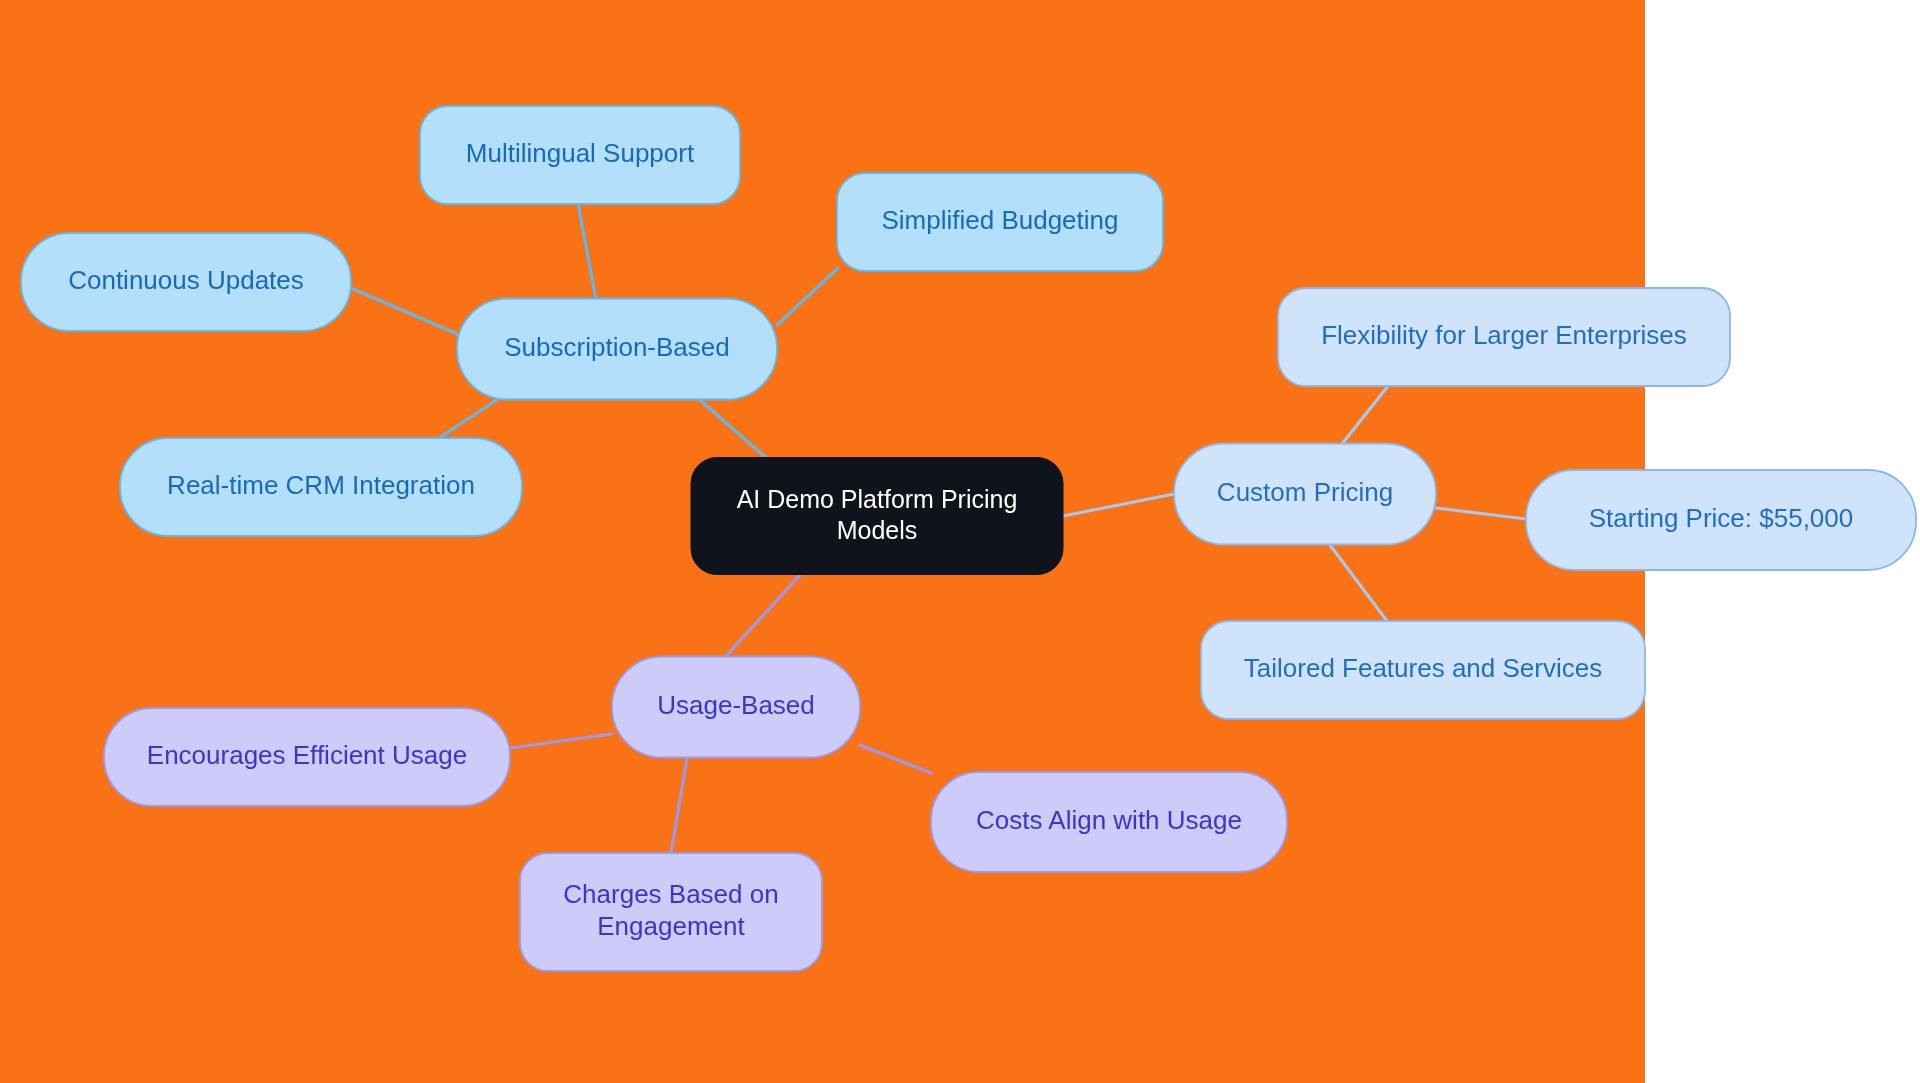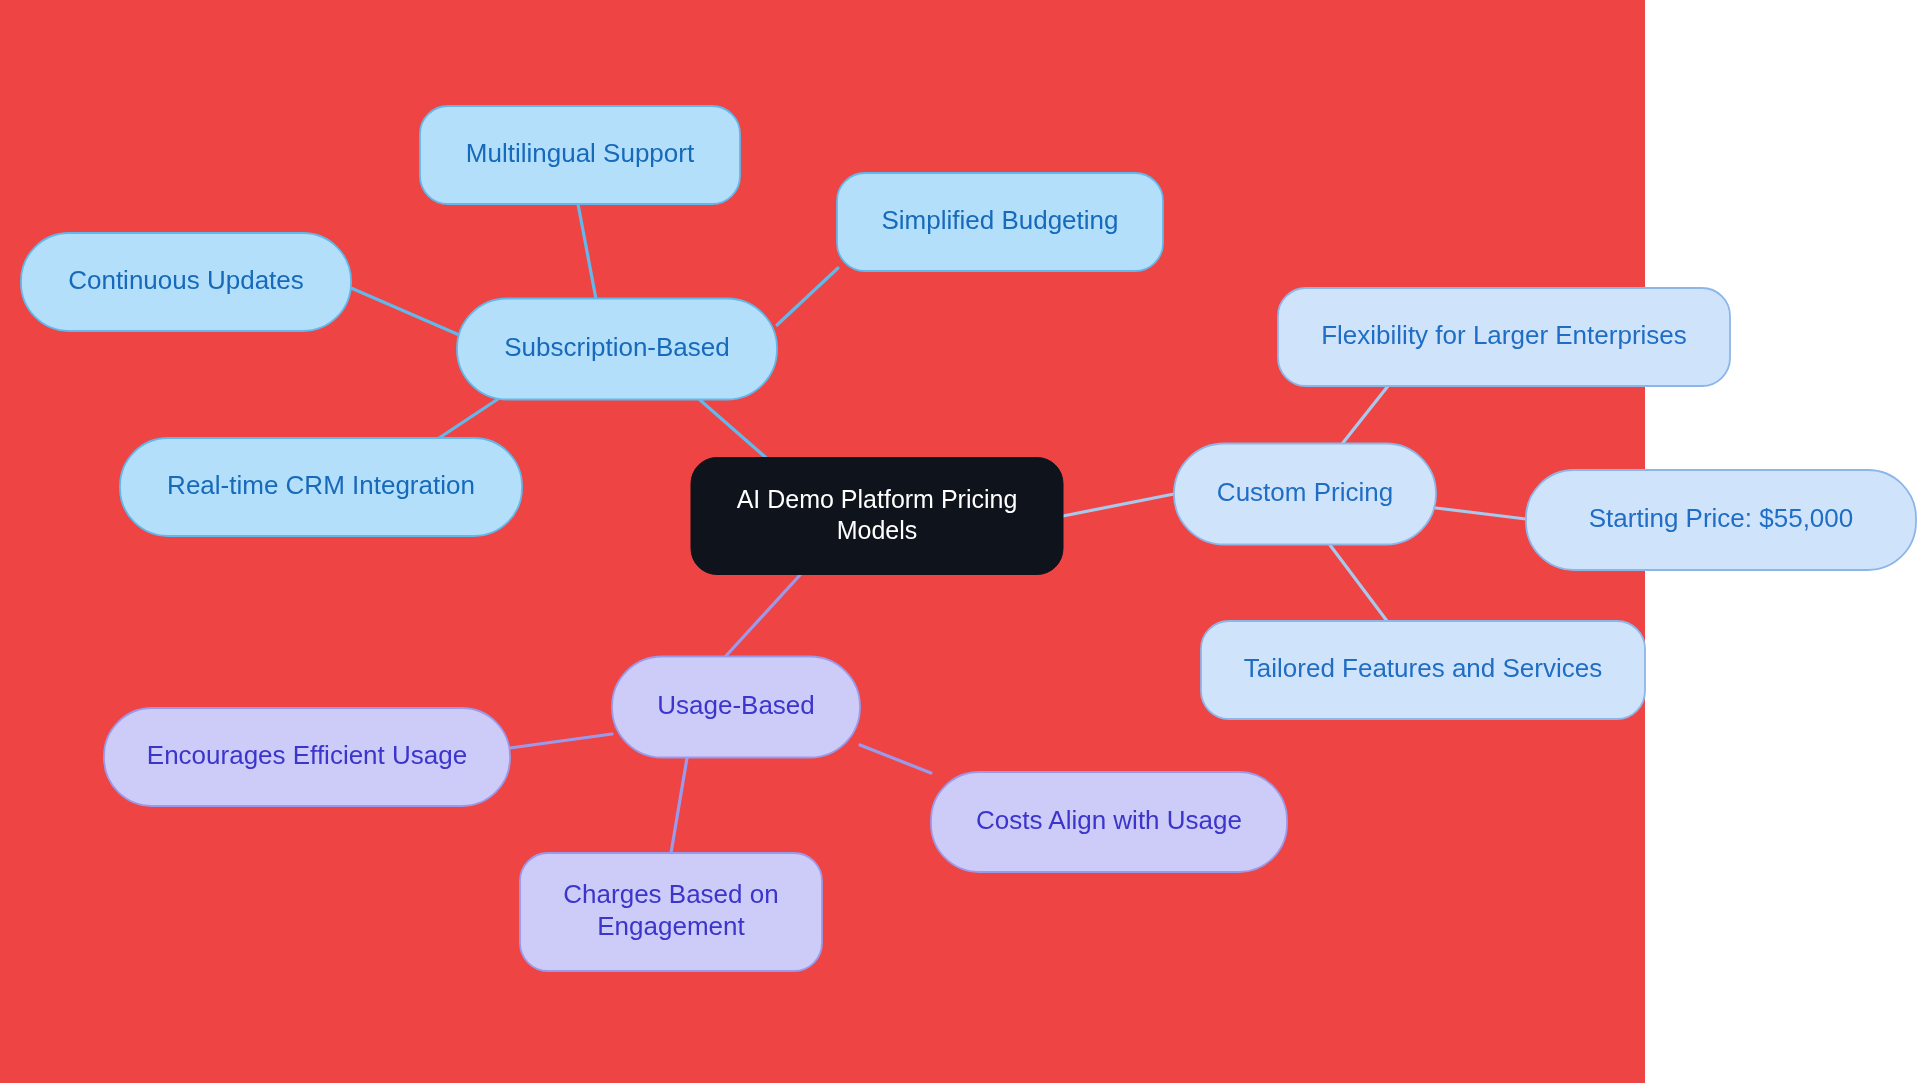--- a/index.html
+++ b/index.html
@@ -10,21 +10,21 @@
   body {
     width: 1920px;
     height: 1083px;
     font-family: "Liberation Sans", sans-serif;
     overflow: hidden;
   }
   #mindmap-root {
     position: relative;
     width: 1645px;
     height: 1083px;
-    background: #ef4444;
+    background: #f97316;
   }
   svg.mm-canvas {
     position: absolute;
     inset: 0;
     width: 1920px;
     height: 1083px;
     display: block;
   }
   .node-label {
     font-family: "Liberation Sans", sans-serif;

